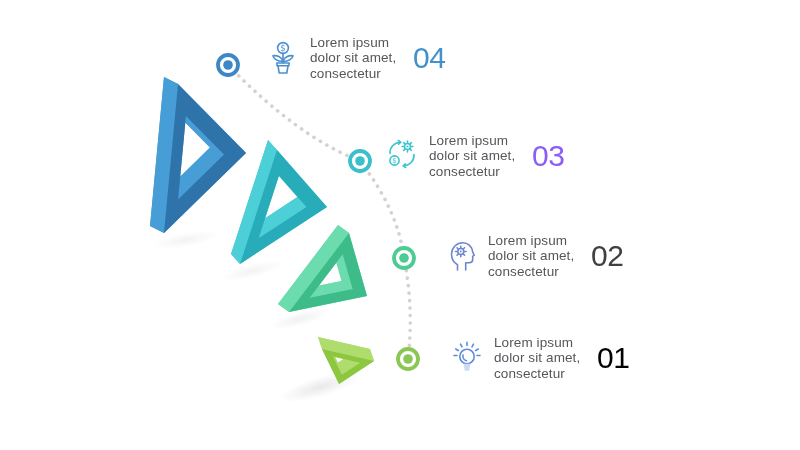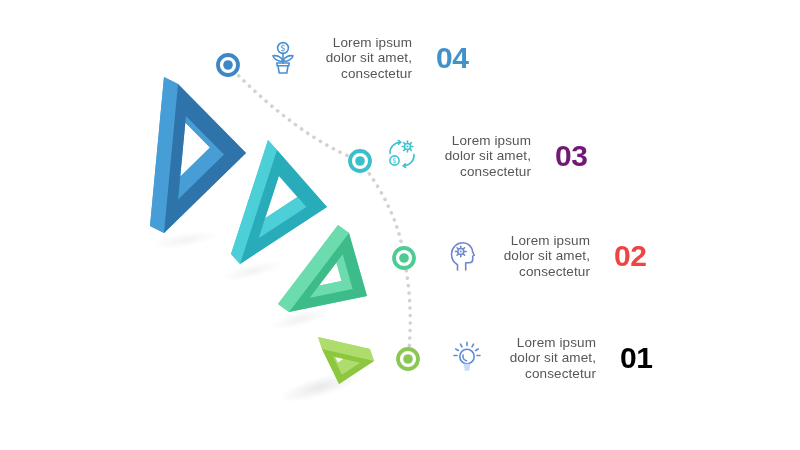--- a/index.html
+++ b/index.html
@@ -7,25 +7,25 @@
     position:relative;width:800px;height:450px;background:#ffffff;
     overflow:hidden;font-family:"Liberation Sans",sans-serif;
   }
   #decor{position:absolute;left:0;top:0;}
   .row{
     position:absolute;display:flex;align-items:center;height:60px;
   }
   .icon{flex:0 0 34px;width:34px;height:36px;display:block;}
   .icon svg{display:block;}
   .label{
-    width:102px;margin-left:10px;text-align:right;
+    width:102px;margin-left:10px;text-align:left;
     font-size:13.5px;line-height:15.5px;letter-spacing:.1px;color:#54565a;
   }
   .num{
-    margin-left:24px;font-size:30px;font-weight:700;letter-spacing:-.5px;
+    margin-left:1px;font-size:30px;font-weight:400;letter-spacing:-.5px;
     line-height:1;
   }
 </style>
 </head>
 <body>
 
 <div id="stage">
 
   <svg id="decor" width="800" height="450" viewBox="0 0 800 450">
       <defs>
@@ -130,38 +130,38 @@
         <path d="M13.3 2.5 L15.8 4.2 L13.6 6.2"></path>
         <path d="M29 16.5 C29.5 22.5 25 27.5 18.5 27.8"></path>
         <path d="M20.7 29.5 L18.2 27.8 L20.4 25.8"></path>
       </svg>
     </span>
     <div class="label">
       <div>Lorem ipsum</div>
       <div>dolor sit amet,</div>
       <div>consectetur</div>
     </div>
-    <div class="num" style="color: #701a75;">03</div>
+    <div class="num" style="color: #8b5cf6;">03</div>
   </div>
 
   <div class="row" style="left:444px;top:226px;">
     <span class="icon" style="color: rgb(110, 134, 207);">
       <svg width="34" height="36" viewBox="0 0 34 36" fill="none" stroke="currentColor" stroke-width="1.6" stroke-linecap="round" stroke-linejoin="round">
         <path d="M13.5 32 V26.8 C9.5 24.4 7.2 20.2 7.6 15.2 C8.1 9.2 13 4.8 18.8 4.8 C24 4.8 28.2 8.8 28.7 14 L30.2 17.4 L28.7 18.1 V21.8 C28.7 23.7 27.3 24.7 25.3 24.7 H21.7 V32"></path>
         <circle cx="16.8" cy="13.5" r="3"></circle>
         <circle cx="16.8" cy="13.5" r="1" fill="currentColor" stroke="none"></circle>
         <path d="M20.7 13.5 L22.1 13.5 M19.56 16.26 L20.55 17.25 M16.8 17.4 L16.8 18.8 M14.04 16.26 L13.05 17.25 M12.9 13.5 L11.5 13.5 M14.04 10.74 L13.05 9.75 M16.8 9.6 L16.8 8.2 M19.56 10.74 L20.55 9.75"></path>
       </svg>
     </span>
     <div class="label">
       <div>Lorem ipsum</div>
       <div>dolor sit amet,</div>
       <div>consectetur</div>
     </div>
-    <div class="num" style="color: #ef4444;">02</div>
+    <div class="num" style="color: #404040;">02</div>
   </div>
 
   <div class="row" style="left:450px;top:328px;">
     <span class="icon" style="color: rgb(93, 139, 217);">
       <svg width="34" height="36" viewBox="0 0 34 36" fill="none" stroke="currentColor" stroke-width="1.6" stroke-linecap="round" stroke-linejoin="round">
         <path d="M7 15.5 L4 15.5 M8.34 10.5 L5.7 9 M12 6.84 L10.5 4.2 M17 5.5 L17 2.4 M22 6.84 L23.5 4.2 M25.66 10.5 L28.3 9 M27 15.5 L30 15.5"></path>
         <circle cx="17" cy="16.5" r="7.2"></circle>
         <path d="M13 15 A 5 5 0 0 0 16.5 20.8"></path>
         <path d="M13.6 23.7 H20.4 L19.2 30.8 H14.8 Z" fill="#ccdcf5" stroke="none"></path>
       </svg>

